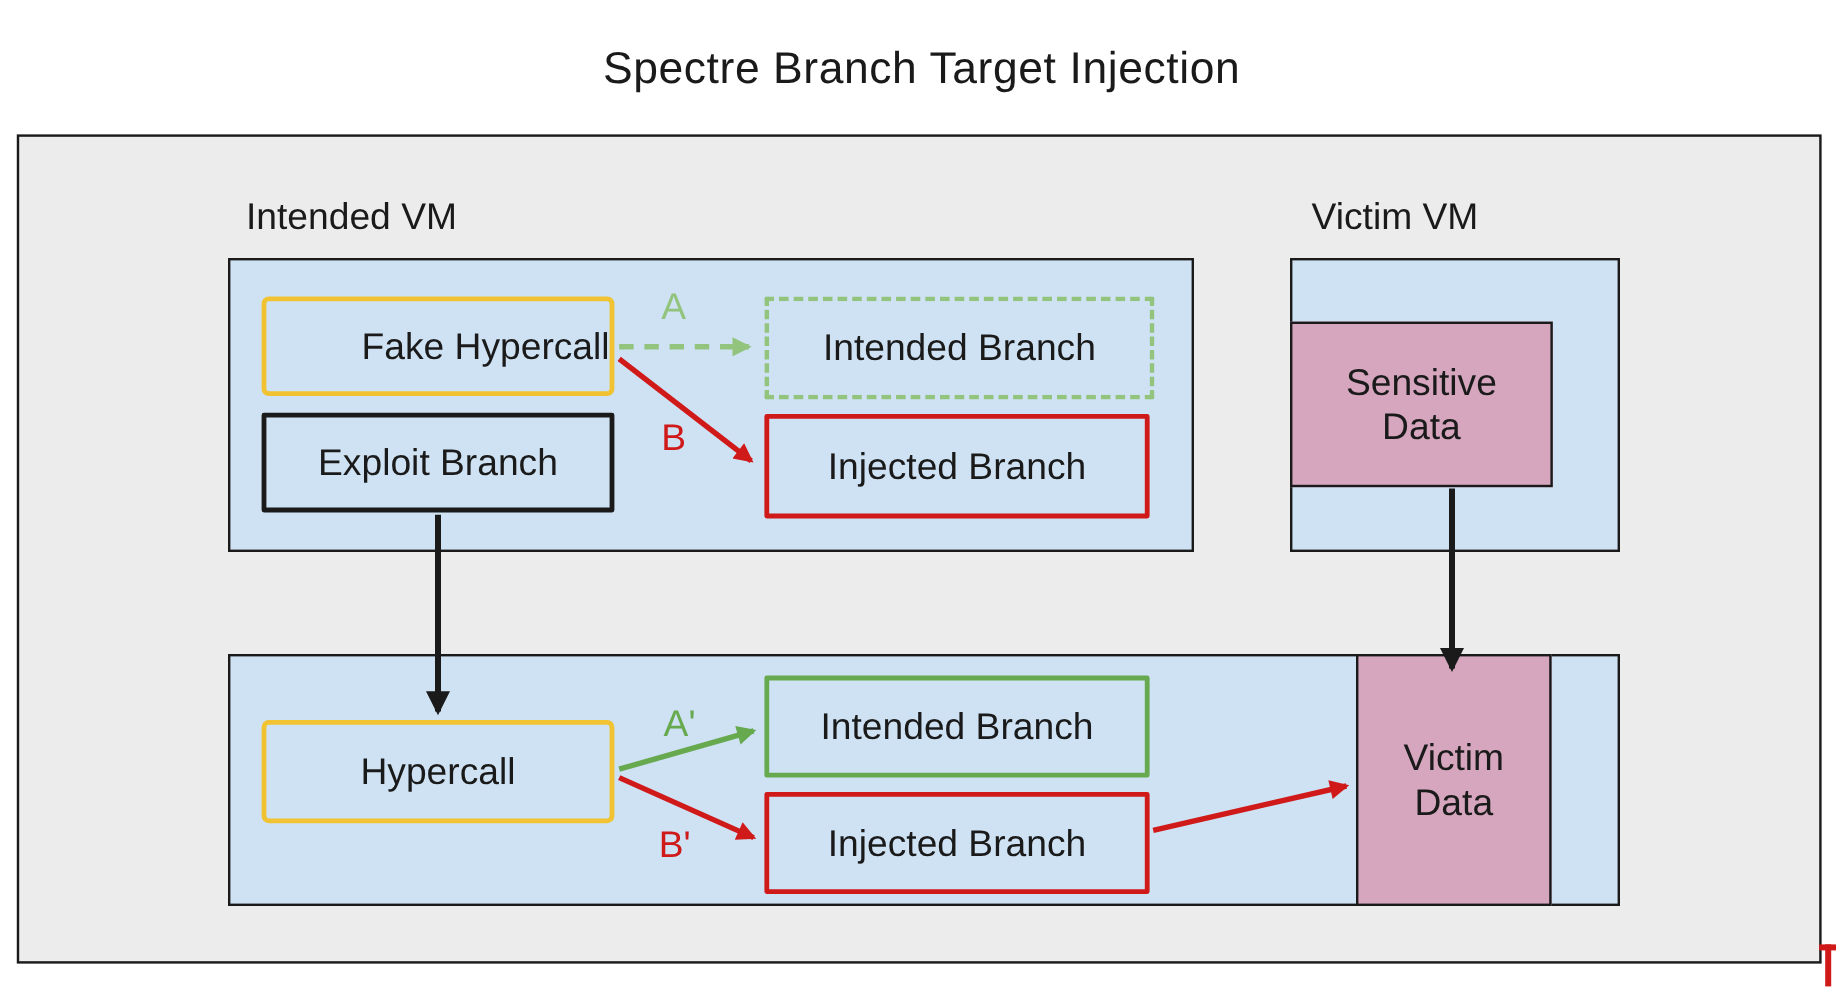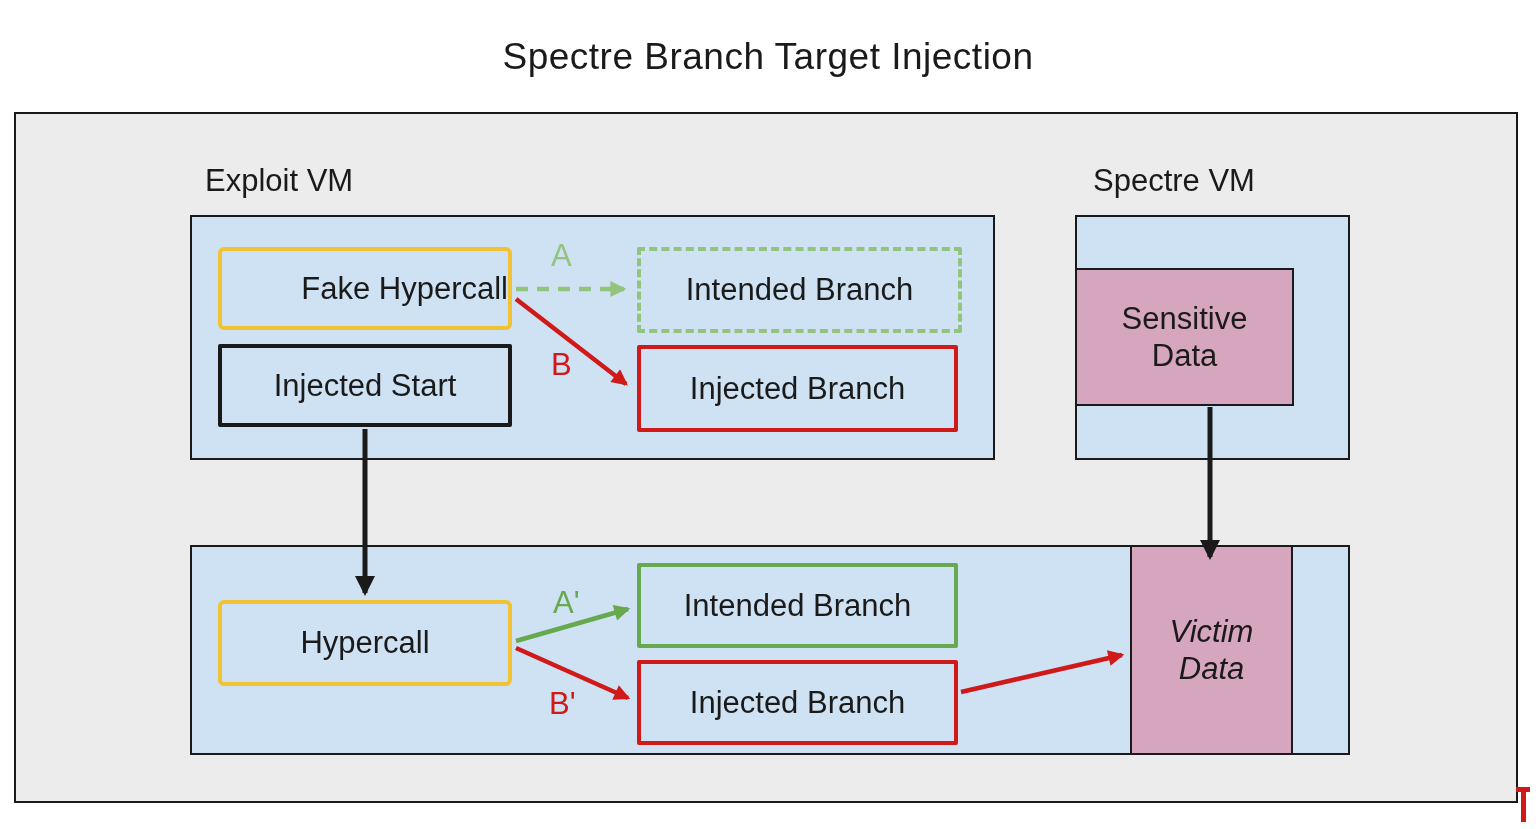--- a/index.html
+++ b/index.html
@@ -59,21 +59,21 @@
   .intended-h{left:637px;top:563px;width:321px;height:85px;
     background:var(--vm-fill);border:4px solid var(--green);border-radius:2px;}
   .injected-h{left:637px;top:660px;width:321px;height:85px;
     background:var(--vm-fill);border:4px solid var(--red);border-radius:2px;}
 
   .sensitive-box{left:1075px;top:268px;width:219px;height:138px;
     background:var(--pink);border:2px solid var(--ink);}
   .victim-data-box{left:1130px;top:545px;width:163px;height:210px;
     background:var(--pink);border:2px solid var(--ink);}
   .wrap-narrow{display:block;width:150px;}
-  .wrap-xnarrow{display:block;width:110px;font-style:italic;}
+  .wrap-xnarrow{display:block;width:110px;}
 
   .arrow-label{position:absolute;font-size:31px;}
   .label-a{left:551px;top:238px;color:var(--green-light);}
   .label-b{left:551px;top:347px;color:var(--red);}
   .label-a2{left:553px;top:585px;color:var(--green);}
   .label-b2{left:549px;top:686px;color:var(--red);}
 
   .arrows{position:absolute;left:0;top:0;width:1536px;height:829px;pointer-events:none;}
   .st-black{stroke:var(--ink);stroke-width:5;fill:none;}
   .st-red{stroke:var(--red);stroke-width:4.5;fill:none;}
@@ -90,32 +90,32 @@
 </style>
 </head>
 <body>
 
 <div class="stage">
 
   <div class="title">Spectre Branch Target Injection</div>
 
   <div class="outer-panel"></div>
 
-  <div class="section-label attacker-label">Exploit VM</div>
-  <div class="section-label victim-label">Spectre VM</div>
+  <div class="section-label attacker-label">Intended VM</div>
+  <div class="section-label victim-label">Victim VM</div>
 
   <div class="box vm-box attacker-vm-box"></div>
   <div class="box vm-box victim-vm-box"></div>
   <div class="box vm-box hypervisor-box"></div>
 
   <div class="box fake-hypercall">
     <span>Fake Hypercall</span>
   </div>
   <div class="box exploit-start">
-    <span>Injected Start</span>
+    <span>Exploit Branch</span>
   </div>
   <div class="box intended-a">
     <span>Intended Branch</span>
   </div>
   <div class="box injected-a">
     <span>Injected Branch</span>
   </div>
 
   <div class="box sensitive-box">
     <span class="wrap-narrow">Sensitive Data</span>

